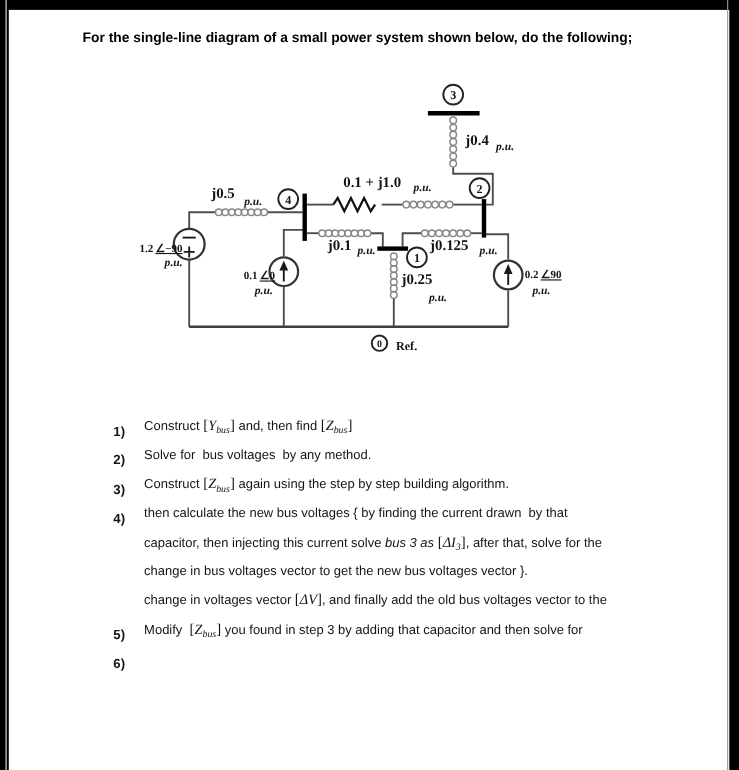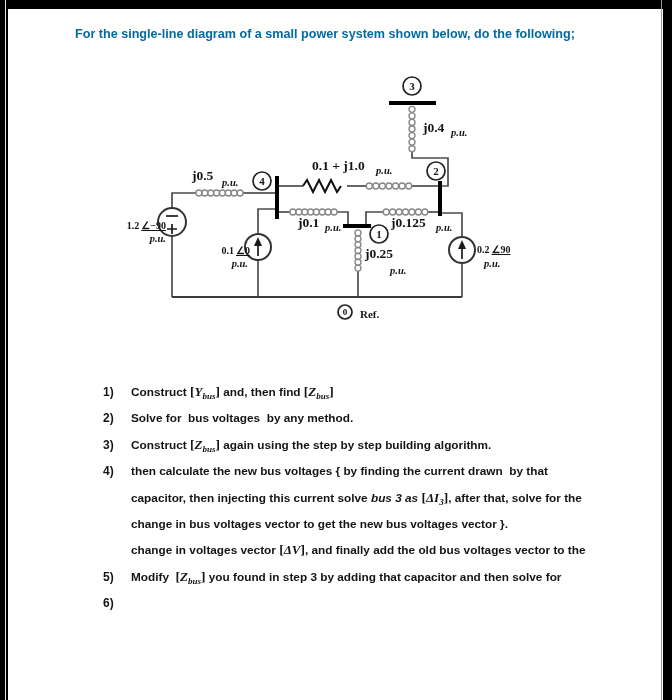--- a/index.html
+++ b/index.html
@@ -3,21 +3,21 @@
 <meta charset="utf-8">
 <style>
   html,body{margin:0;padding:0}
   body{width:672px;height:700px;background:#fff;position:relative;overflow:hidden;
        font-family:"Liberation Sans",sans-serif;color:#141414}
   .border-top{position:absolute;left:0;top:0;width:672px;height:9px;background:#000}
   .border-left{position:absolute;left:0;top:0;width:8px;height:700px;background:#000}
   .border-left-line{position:absolute;left:5px;top:0;width:1px;height:700px;background:#e8e8e8}
   .border-right{position:absolute;left:663px;top:0;width:9px;height:700px;background:#000}
   .border-right-line{position:absolute;left:661px;top:0;width:1px;height:700px;background:#999}
-  .title{position:absolute;left:75px;top:27px;font-size:12.6px;font-weight:bold;color:#0369a1}
+  .title{position:absolute;left:75px;top:27px;font-size:12.6px;font-weight:bold;color:#000000}
   #diagram{position:absolute;left:0;top:0}
   #diagram text{font-family:"Liberation Serif",serif;font-weight:bold;fill:#141414}
   .lab{font-size:13.5px}
   .lab-sm{font-size:10.5px;font-style:italic}
   .phasor{font-size:10px}
   .busnum{font-size:11px;text-anchor:middle}
   .refnum{font-size:9px;text-anchor:middle}
   .reflab{font-size:11px}
   .wire{stroke:#4c4c4c;stroke-width:1.7;fill:none}
   .rail{stroke:#3d3d3d;stroke-width:2.2;fill:none}
@@ -25,21 +25,21 @@
   .res{stroke:#111;stroke-width:2;fill:none}
   .node{stroke:#222;stroke-width:1.7;fill:#fff}
   .srcc{stroke:#333;stroke-width:2;fill:#fff}
   .coil circle{fill:none;stroke:#878787;stroke-width:1.35}
   .mark{stroke:#1a1a1a;stroke-width:1.7;fill:none}
   .arrowhead{fill:#1a1a1a;stroke:none}
   .tasks{position:absolute;left:103px;top:379px;width:512px}
   .task-row{display:flex}
   .task-num{width:28px;font-weight:bold;font-size:12px;line-height:26.4px}
   .task-body{flex:1}
-  .task-line{white-space:pre;line-height:26px;height:26.4px;font-weight:bold;font-size:11.8px}
+  .task-line{white-space:pre;line-height:16px;height:26.4px;font-weight:normal;font-size:11.8px}
   .seg-i{font-style:italic}
   .seg-m{font-family:"Liberation Serif",serif;font-size:13.5px}
   .seg-mi{font-family:"Liberation Serif",serif;font-style:italic;font-size:13px}
   .seg-ms{font-family:"Liberation Serif",serif;font-style:italic;font-size:9px;vertical-align:-3px}
 </style>
 </head>
 <body>
 
 <div class="border-top"></div>
 <div class="border-left"></div>

